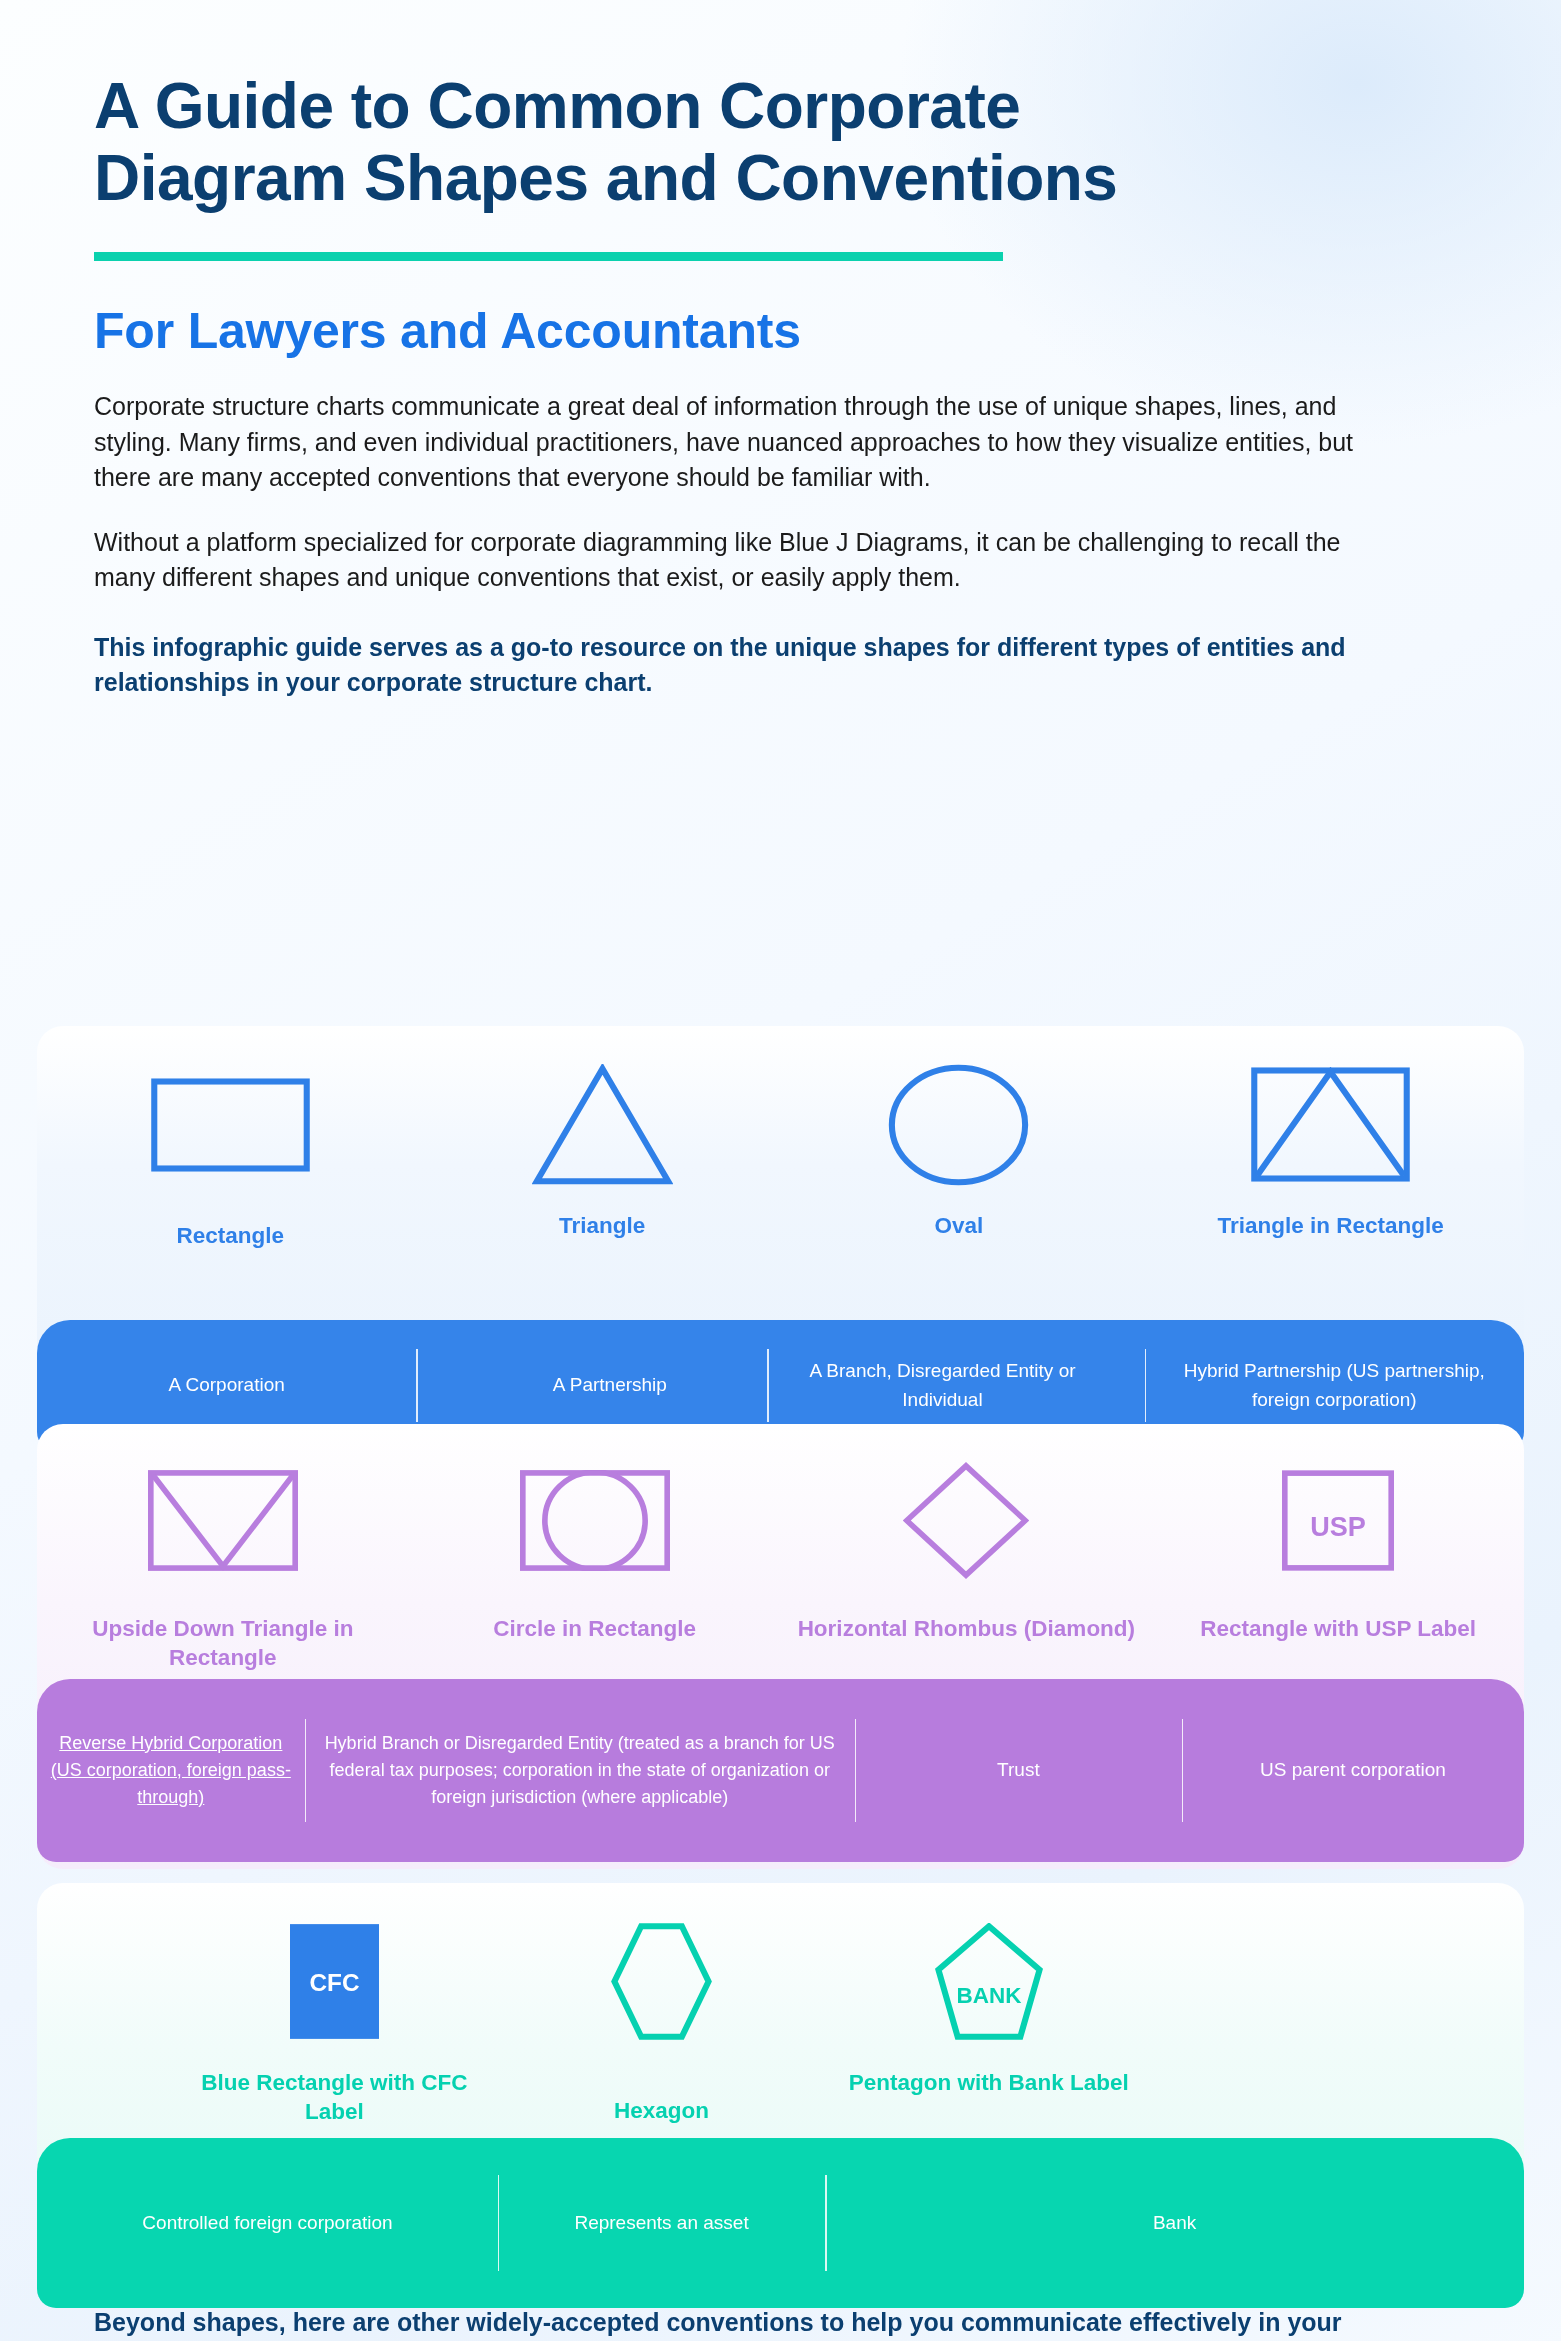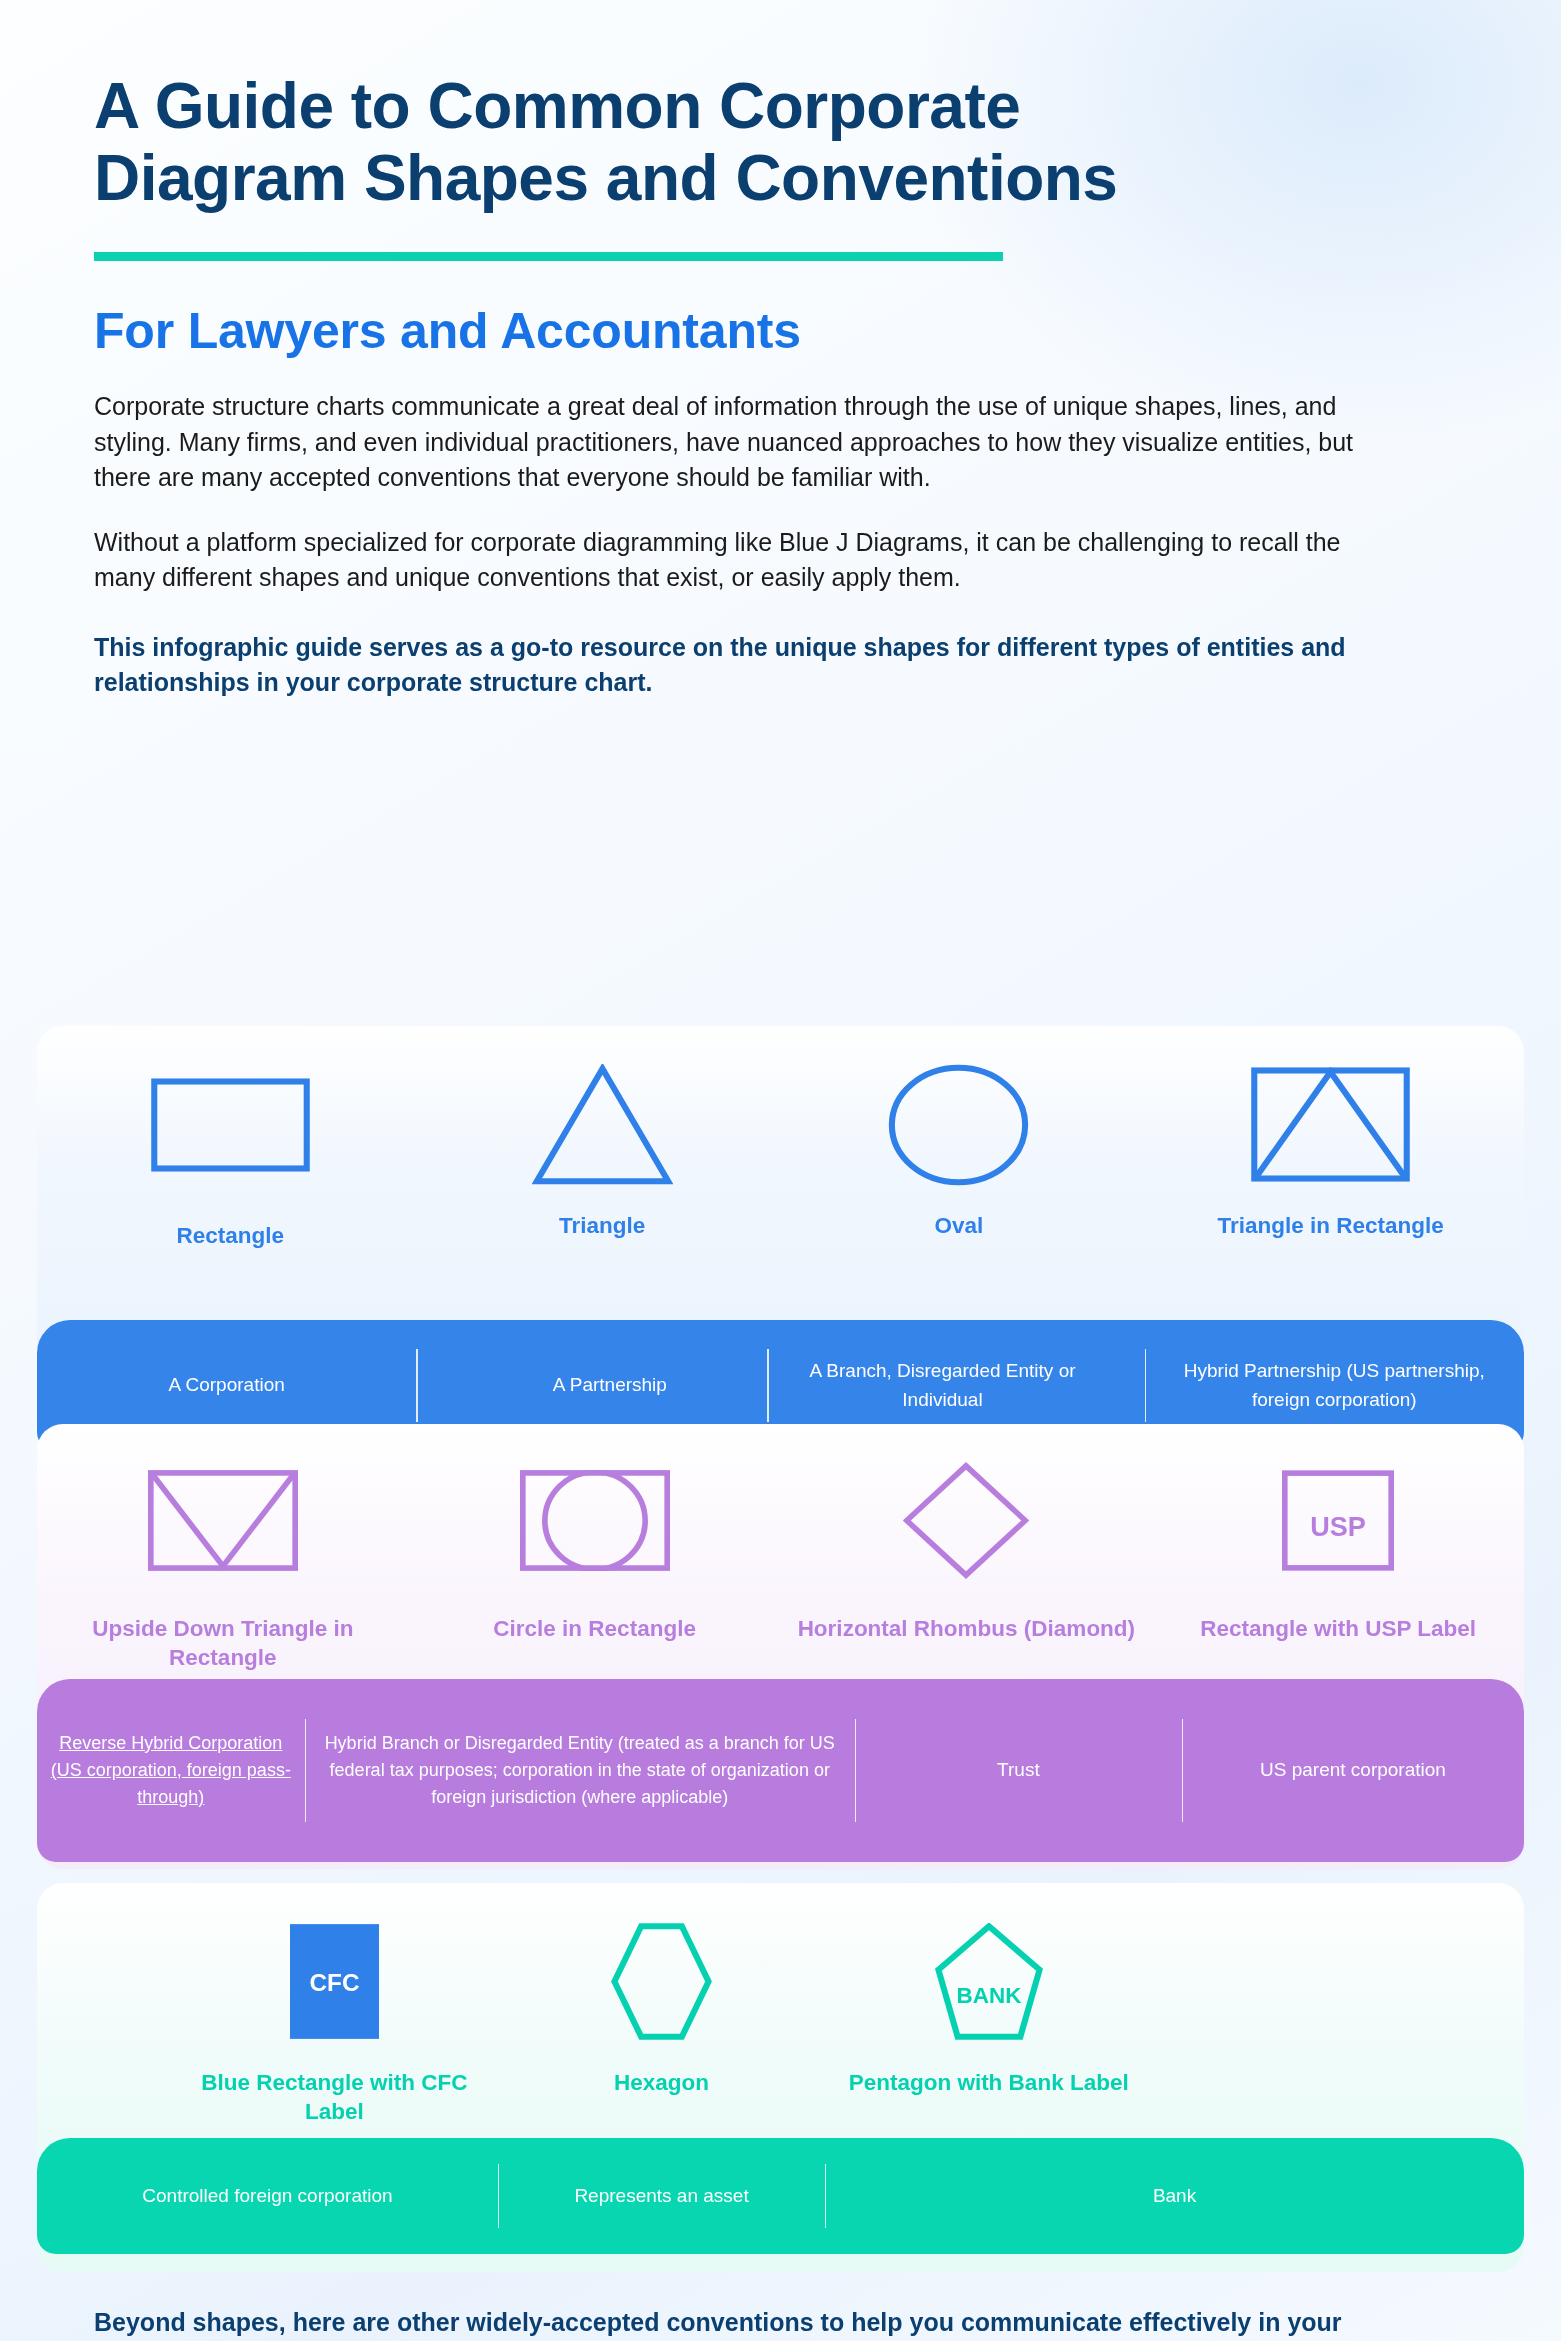--- a/index.html
+++ b/index.html
@@ -112,21 +112,21 @@
     box-sizing:border-box;
     position:relative;
   }
   .capbar .cap + .cap::before{
     content:"";
     position:absolute; left:0; top:22%; height:56%;
     width:1.4px; background:rgba(255,255,255,0.85);
   }
   .cap-blue  { top:1320px; height:131px; background:#3584ea; }
   .cap-purple{ top:1679px; height:183px; background:#b77cdd; }
-  .cap-teal  { top:2138px; height:116px; background:#07d6b0; }
+  .cap-teal  { top:2138px; height:170px; background:#07d6b0;justify-content:center; }
 
   
   .mid-heading{
     position:absolute; left:94px; top:2305px; width:1265px;
     font-size:25px; font-weight:bold; color:#0b3f70; line-height:1.4;
   }
 </style>
 </head>
 <body>
 
@@ -237,21 +237,21 @@
     <div class="shape-row" style="padding-top:28px; padding-left:9%;">
       <div class="shape-cell" style="width:22%;">
         <div class="shape-art" style="height:141px;">
           <svg width="89" height="115" viewBox="0 0 190 245">
             <rect x="0" y="0" width="190" height="245" fill="#2f80e8"></rect>
             <text x="95" y="142" text-anchor="middle" font-family="Liberation Sans, sans-serif" font-size="52" font-weight="bold" fill="#ffffff">CFC</text>
           </svg>
         </div>
         <div class="shape-label lbl-teal">Blue Rectangle with CFC Label</div>
       </div>
-      <div class="shape-cell" style="width:22%;">
+      <div class="shape-cell" style="width:22%;gap:28px;">
         <div class="shape-art" style="height:141px;">
           <svg width="101" height="117" viewBox="0 0 215 250">
             <polygon points="64,7 151,7 208,125 151,243 64,243 7,125" fill="none" stroke="#05d1b0" stroke-width="13"></polygon>
           </svg>
         </div>
         <div class="shape-label lbl-teal">Hexagon</div>
       </div>
       <div class="shape-cell" style="width:22%;">
         <div class="shape-art" style="height:141px;">
           <svg width="108" height="117" viewBox="0 0 230 250">

